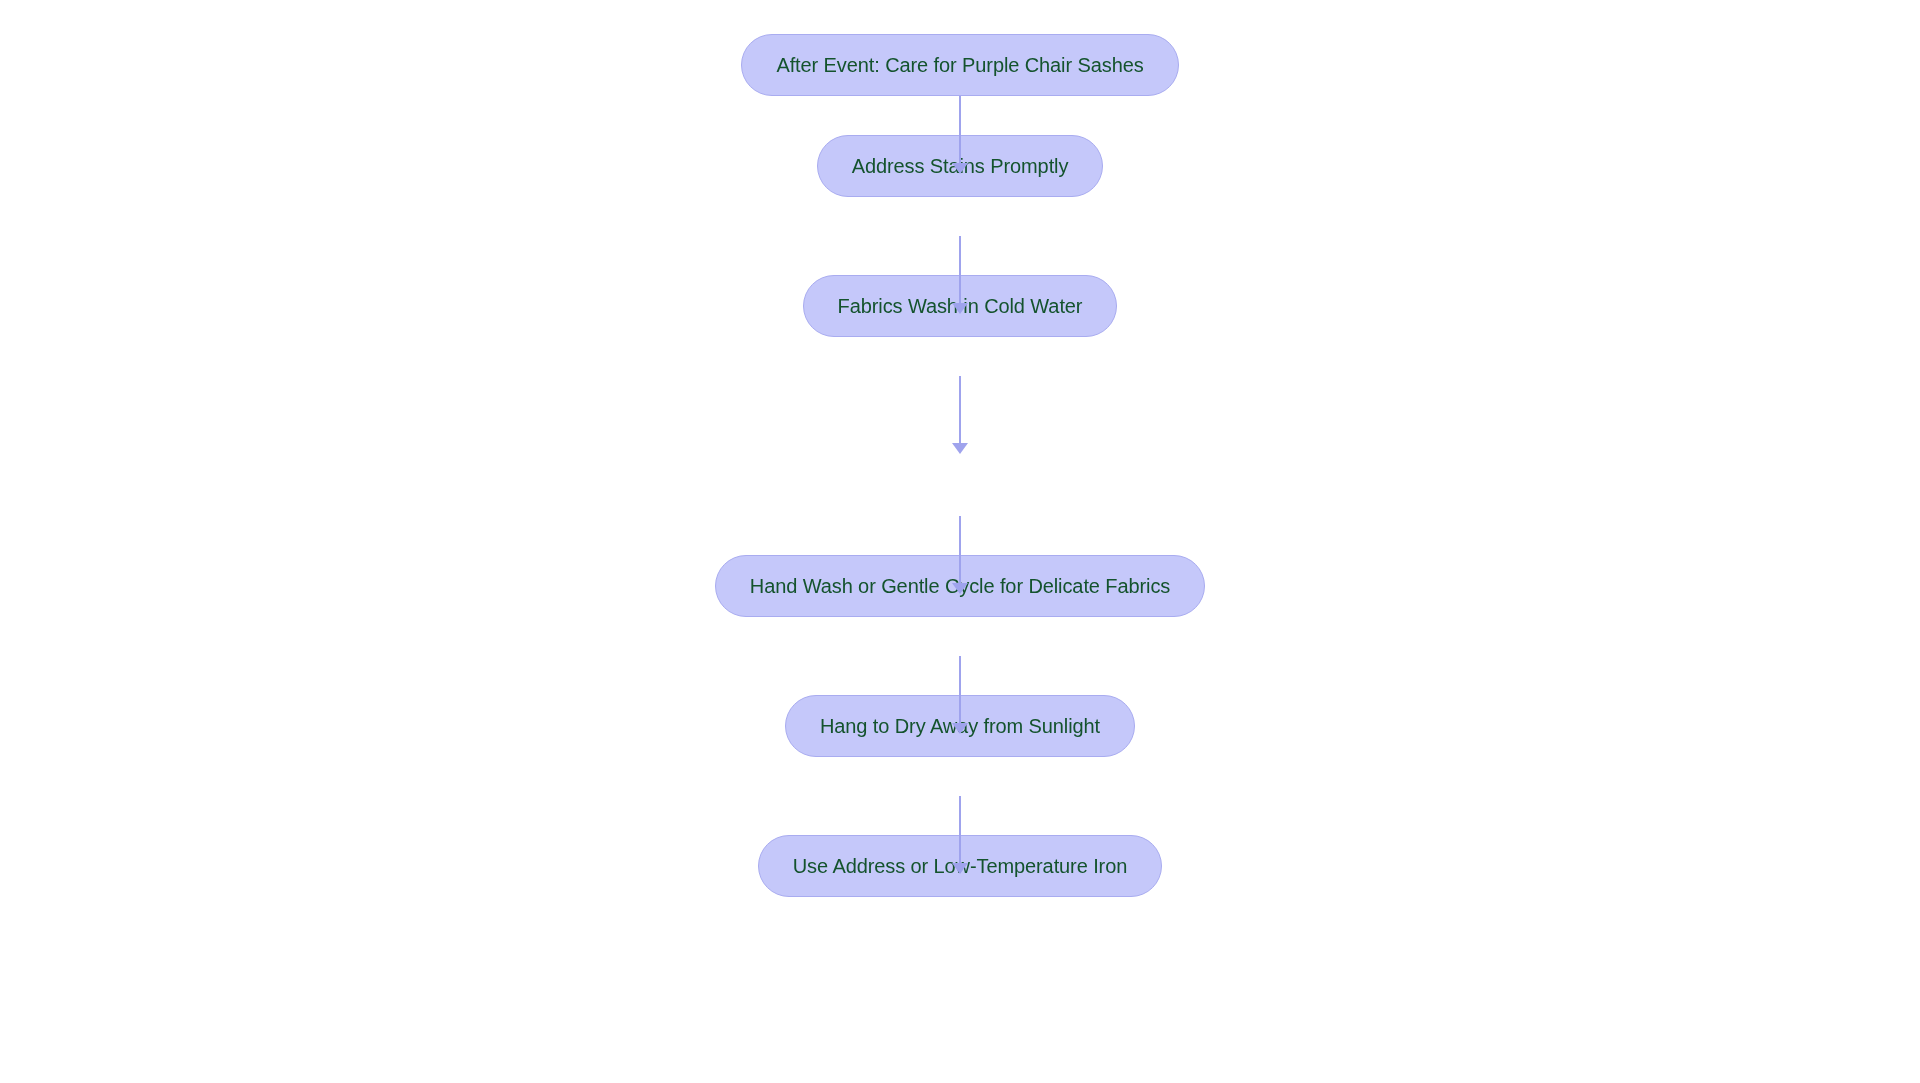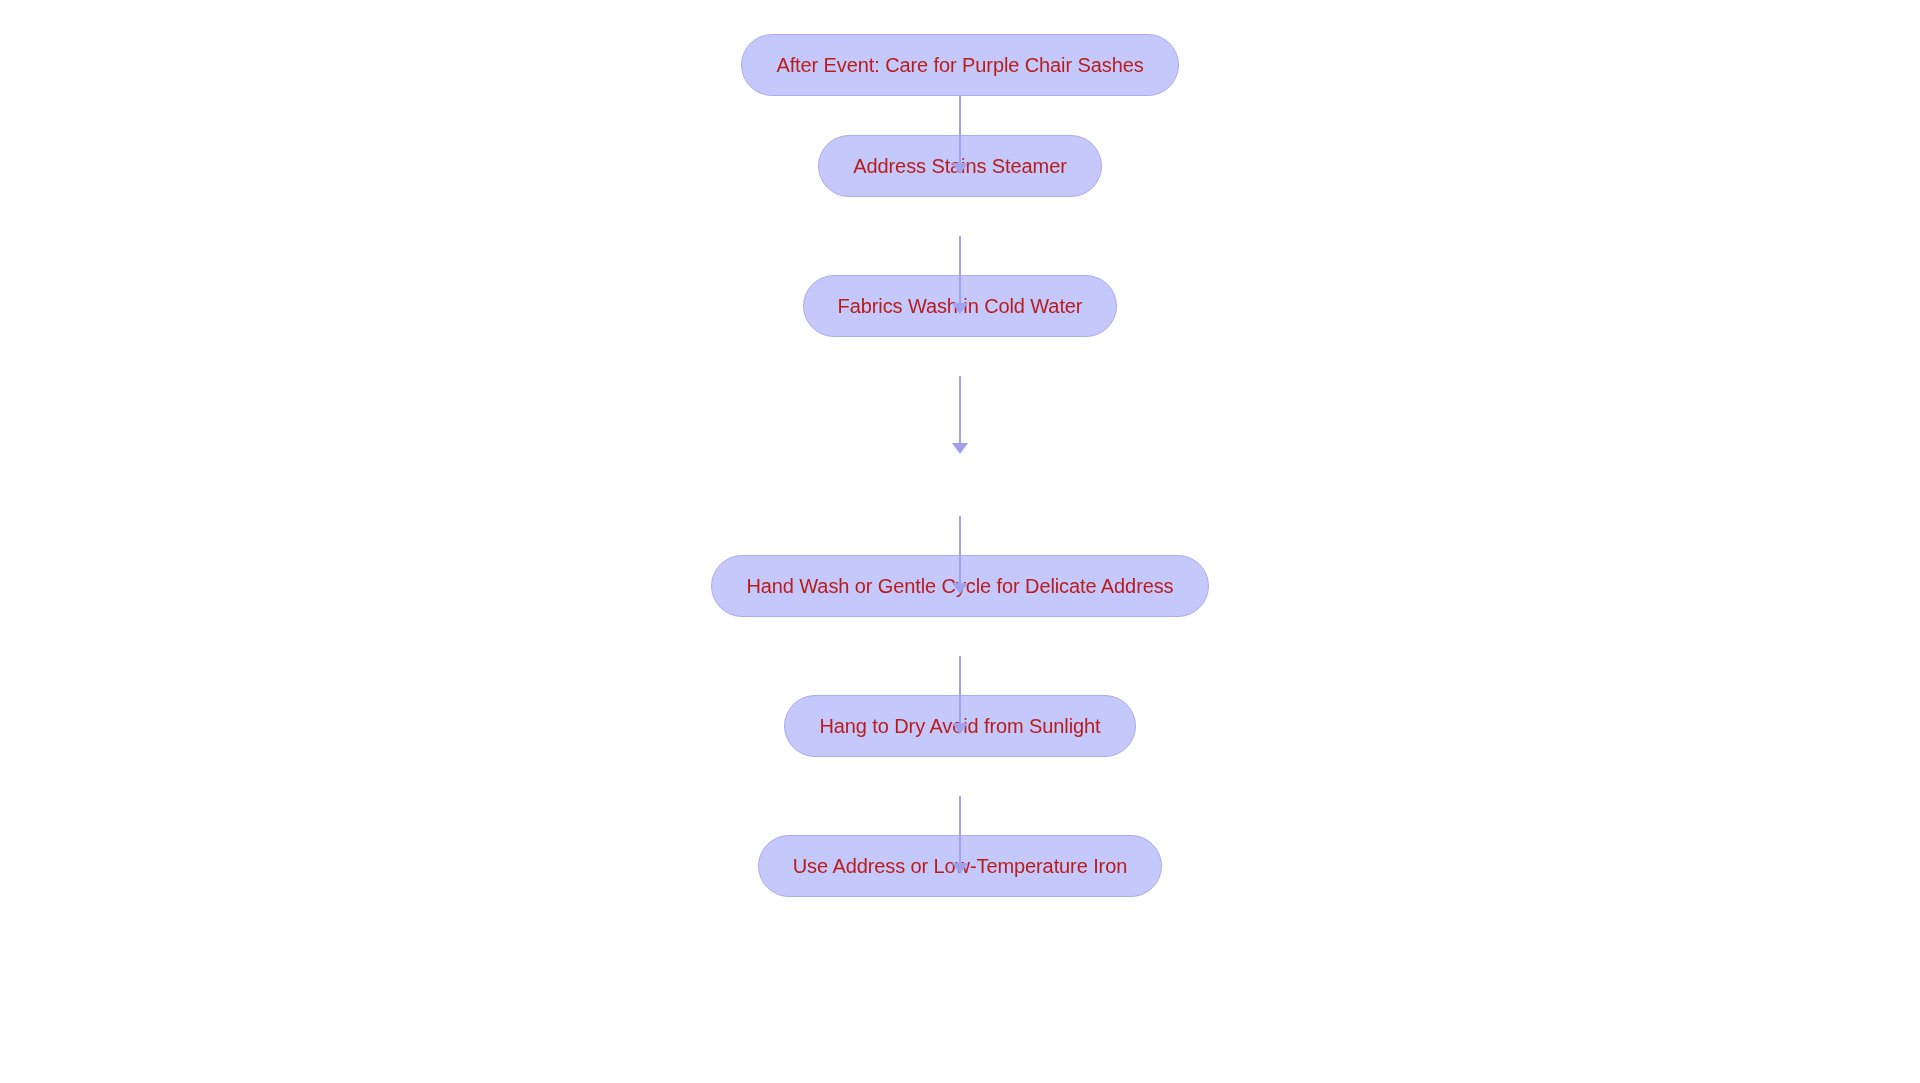--- a/index.html
+++ b/index.html
@@ -55,21 +55,21 @@
     background: #c5c8fa;
     border: 1.1px solid #a9acf0;
     display: flex;
     align-items: center;
     justify-content: center;
     padding: 0 34px;
     white-space: nowrap;
   }
 
   .node-label {
-    color: #b91c1c;
+    color: #14532d;
     font-size: 20px;
     font-family: "Liberation Sans", sans-serif;
     font-weight: 400;
     letter-spacing: -0.1px;
     line-height: 1;
     text-align: center;
   }
 
   
   .connector {
@@ -106,21 +106,21 @@
         <span class="node-label">After Event: Care for Purple Chair Sashes</span>
       </div>
     </div>
 
     <div class="node-slot">
       <div class="connector" style="top:0;height:78px;">
         <div class="shaft" style="height:67px;"></div>
         <div class="head"></div>
       </div>
       <div class="node">
-        <span class="node-label">Address Stains Steamer</span>
+        <span class="node-label">Address Stains Promptly</span>
       </div>
     </div>
 
     <div class="node-slot">
       <div class="connector" style="top:0;height:78px;">
         <div class="shaft" style="height:67px;"></div>
         <div class="head"></div>
       </div>
       <div class="node">
         <span class="node-label">Fabrics Wash in Cold Water</span>
@@ -133,31 +133,31 @@
         <div class="head"></div>
       </div>
     </div>
 
     <div class="node-slot">
       <div class="connector" style="top:0;height:78px;">
         <div class="shaft" style="height:67px;"></div>
         <div class="head"></div>
       </div>
       <div class="node">
-        <span class="node-label">Hand Wash or Gentle Cycle for Delicate Address</span>
+        <span class="node-label">Hand Wash or Gentle Cycle for Delicate Fabrics</span>
       </div>
     </div>
 
     <div class="node-slot">
       <div class="connector" style="top:0;height:78px;">
         <div class="shaft" style="height:67px;"></div>
         <div class="head"></div>
       </div>
       <div class="node">
-        <span class="node-label">Hang to Dry Avoid from Sunlight</span>
+        <span class="node-label">Hang to Dry Away from Sunlight</span>
       </div>
     </div>
 
     <div class="node-slot">
       <div class="connector" style="top:0;height:78px;">
         <div class="shaft" style="height:67px;"></div>
         <div class="head"></div>
       </div>
       <div class="node">
         <span class="node-label">Use Address or Low-Temperature Iron</span>

